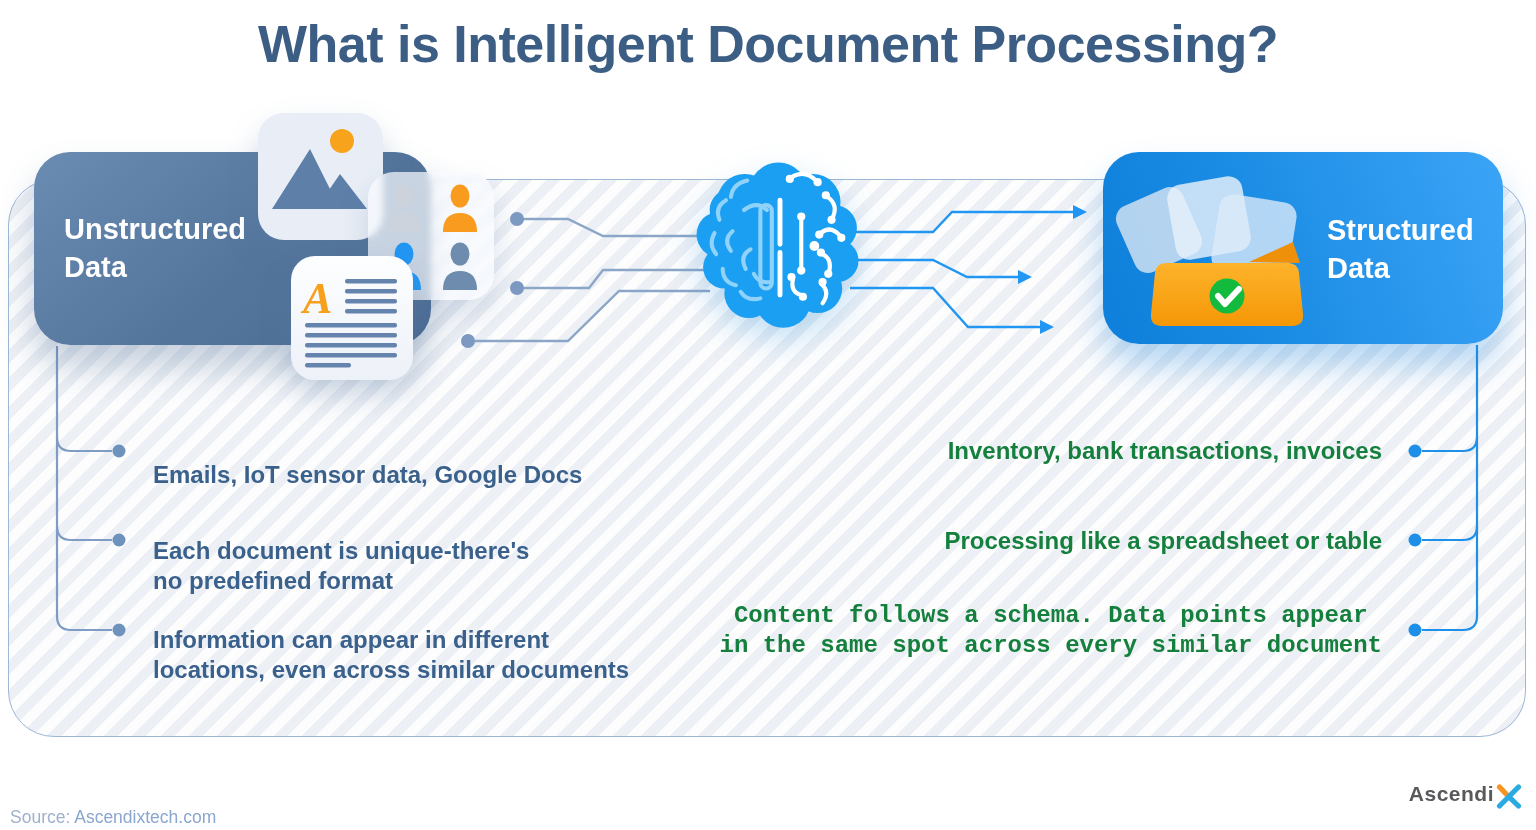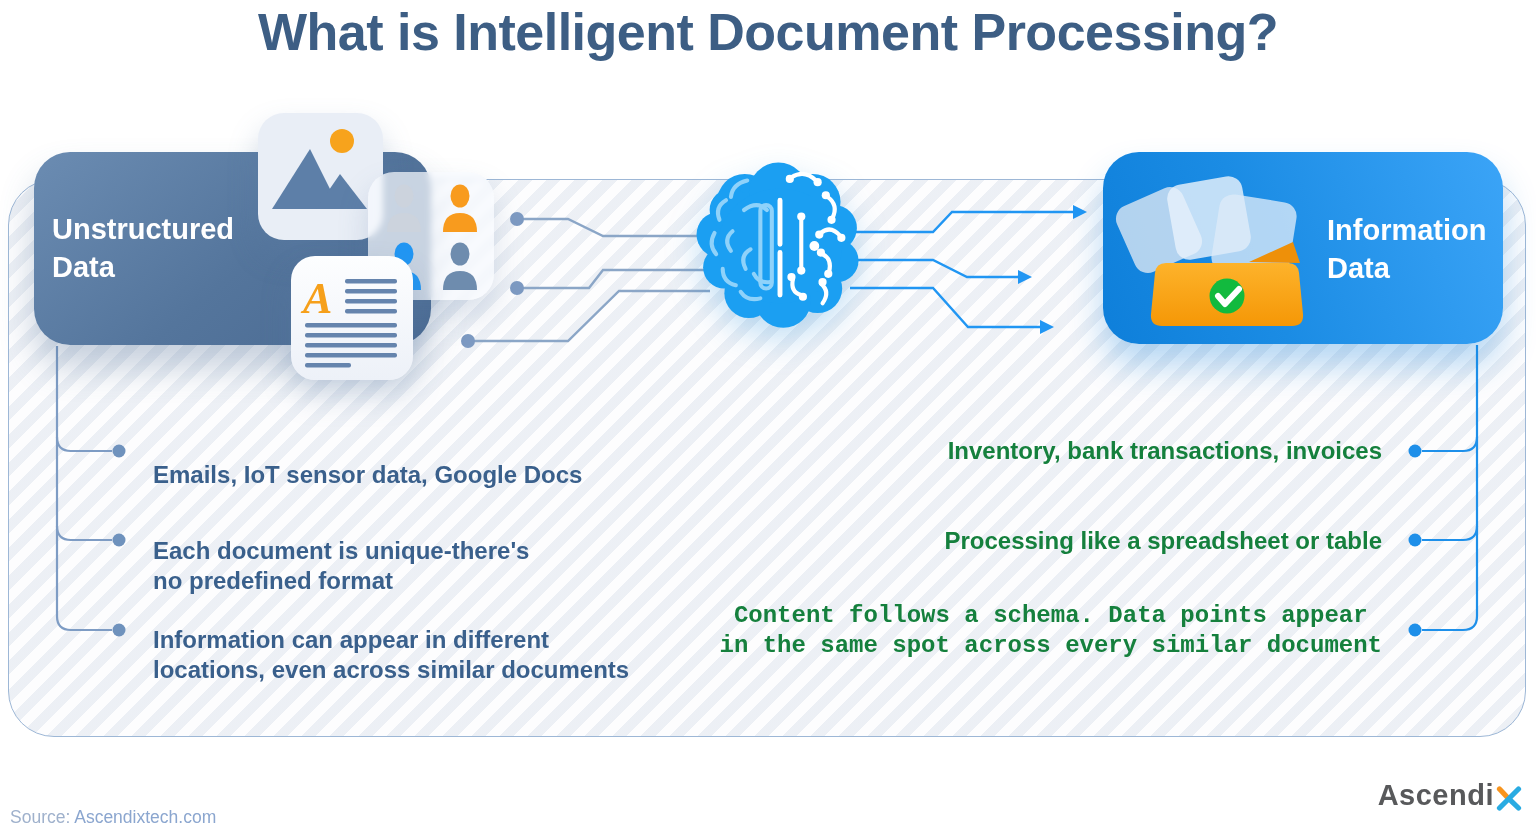--- a/index.html
+++ b/index.html
@@ -4,21 +4,21 @@
 <style>
   html,body{margin:0;padding:0;}
   body{
     width:1536px;height:830px;position:relative;overflow:hidden;
     background:#ffffff;
     font-family:"Liberation Sans","DejaVu Sans",sans-serif;
   }
   .abs{position:absolute;}
   
   .title{
-    top:2px;left:0;width:1536px;text-align:center;
+    top:14px;left:0;width:1536px;text-align:center;
     font-size:52px;font-weight:800;letter-spacing:-0.5px;
     color:#3d5e84;
   }
   
   .canvas{
     left:8px;top:179px;width:1518px;height:558px;
     border:1.6px solid #9db7d6;border-radius:46px;
     background:
       repeating-linear-gradient(135deg,
         rgba(223,229,238,0.55) 0 10px,
@@ -28,21 +28,21 @@
   }
   
   svg.overlay{left:0;top:0;}
   
   .boxL{
     left:34px;top:152px;width:397px;height:193px;border-radius:36px;
     background:linear-gradient(140deg,#6b8cb2 0%,#54759c 55%,#4a6a92 100%);
     box-shadow:0 22px 34px rgba(74,106,146,.30);
     display:flex;align-items:center;
   }
-  .boxL .lbl{padding-left:18px;}
+  .boxL .lbl{padding-left:30px;}
   .boxR{
     left:1103px;top:152px;width:400px;height:192px;border-radius:36px;
     background:linear-gradient(250deg,#3ba4f7 0%,#1b8ce4 60%,#0e7fda 100%);
     box-shadow:0 22px 34px rgba(20,130,220,.30);
   }
   .lbl{
     color:#fff;font-size:29px;font-weight:700;line-height:1.3;
     white-space:pre-line;
   }
   .boxR .lbl{position:absolute;left:224px;top:60px;}
@@ -61,21 +61,21 @@
   .bullet{font-size:24px;font-weight:700;line-height:30px;white-space:pre-line;}
   .bullet.left{color:#3a608c;left:153px;margin-top:24px;}
   .bullet.right{color:#15803d;right:154px;text-align:center;}
   .lb1{top:436px;} .lb2{top:512px;} .lb3{top:601px;}
   .rb1{top:436px;} .rb2{top:526px;} .rb3{top:601px;font-family:Liberation Mono, monospace;}
   
   .source{left:10px;top:787px;font-size:17.5px;margin-top:20px;}
   .source .s1{color:#9fb1cc;}
   .source .s2{color:#8ba6cf;}
   .brand{right:14px;top:779px;display:flex;align-items:center;}
-  .brand .txt{font-size:29px;font-weight:700;color:#58595b;letter-spacing:.5px;}
+  .brand .txt{font-size:21px;font-weight:700;color:#58595b;letter-spacing:.5px;}
   .brand svg{margin-left:2px;margin-top:3px;}
 </style>
 </head>
 <body>
 
 <div class="abs title">What is Intelligent Document Processing?</div>
 
 <div class="abs canvas"></div>
 
 <svg class="abs overlay" width="1536" height="830" viewBox="0 0 1536 830">
@@ -124,21 +124,21 @@
     <circle cx="1415" cy="630" r="6.5"></circle>
   </g>
 </svg>
 
 <div class="abs boxL">
   <div class="lbl">Unstructured
 Data</div>
 </div>
 
 <div class="abs boxR">
-  <div class="lbl">Information
+  <div class="lbl">Structured
 Data</div>
   <svg class="abs" style="left:6px;top:8px;" width="232" height="182" viewBox="0 0 232 182">
     <defs>
       <linearGradient id="gOr" x1="0" y1="0" x2="0" y2="1">
         <stop offset="0" stop-color="#fdb32b"></stop>
           <stop offset="1" stop-color="#f59706"></stop>
       </linearGradient>
     </defs>
     <rect x="14" y="34" width="72" height="72" rx="14" fill="#cfe0f2" opacity="0.85" transform="rotate(-24 50 70)"></rect>
     <rect x="62" y="20" width="76" height="76" rx="14" fill="#e8f1fb" opacity="0.82" transform="rotate(-10 100 58)"></rect>

